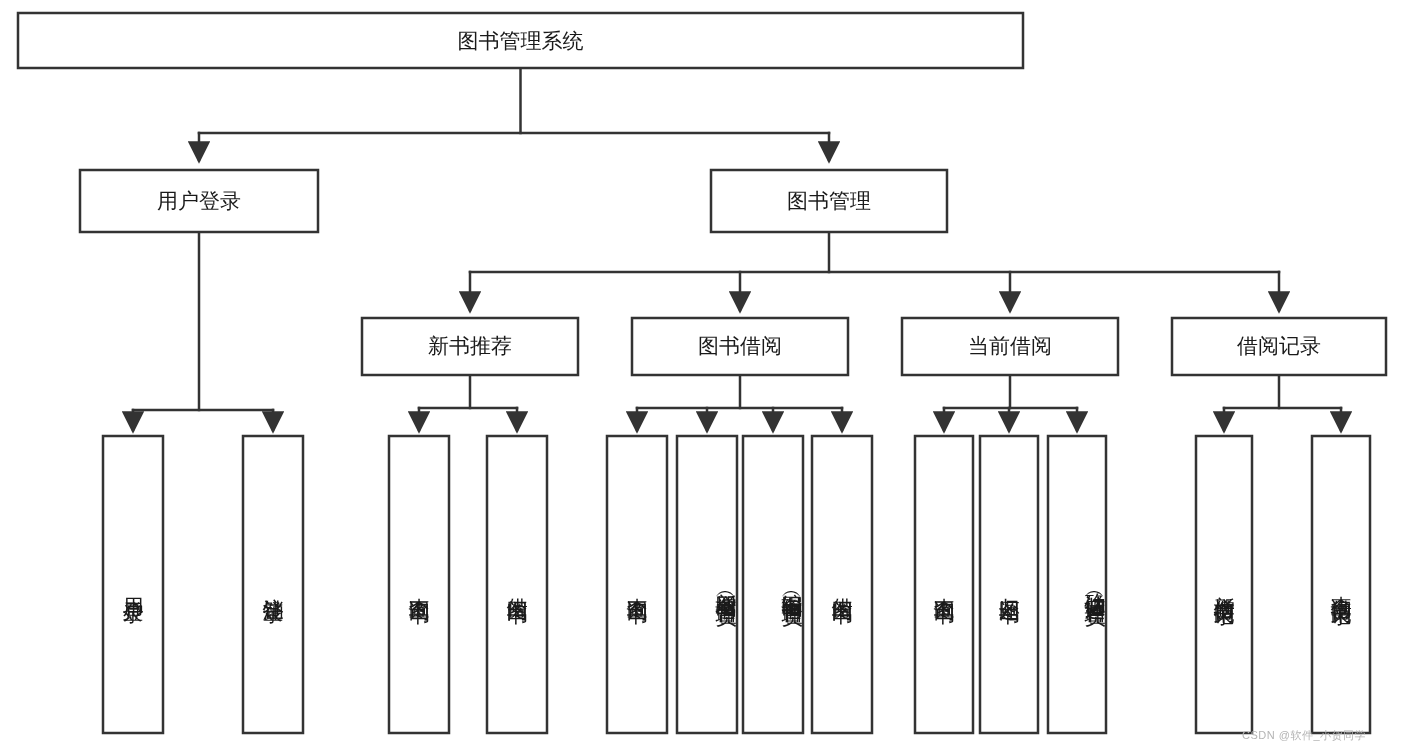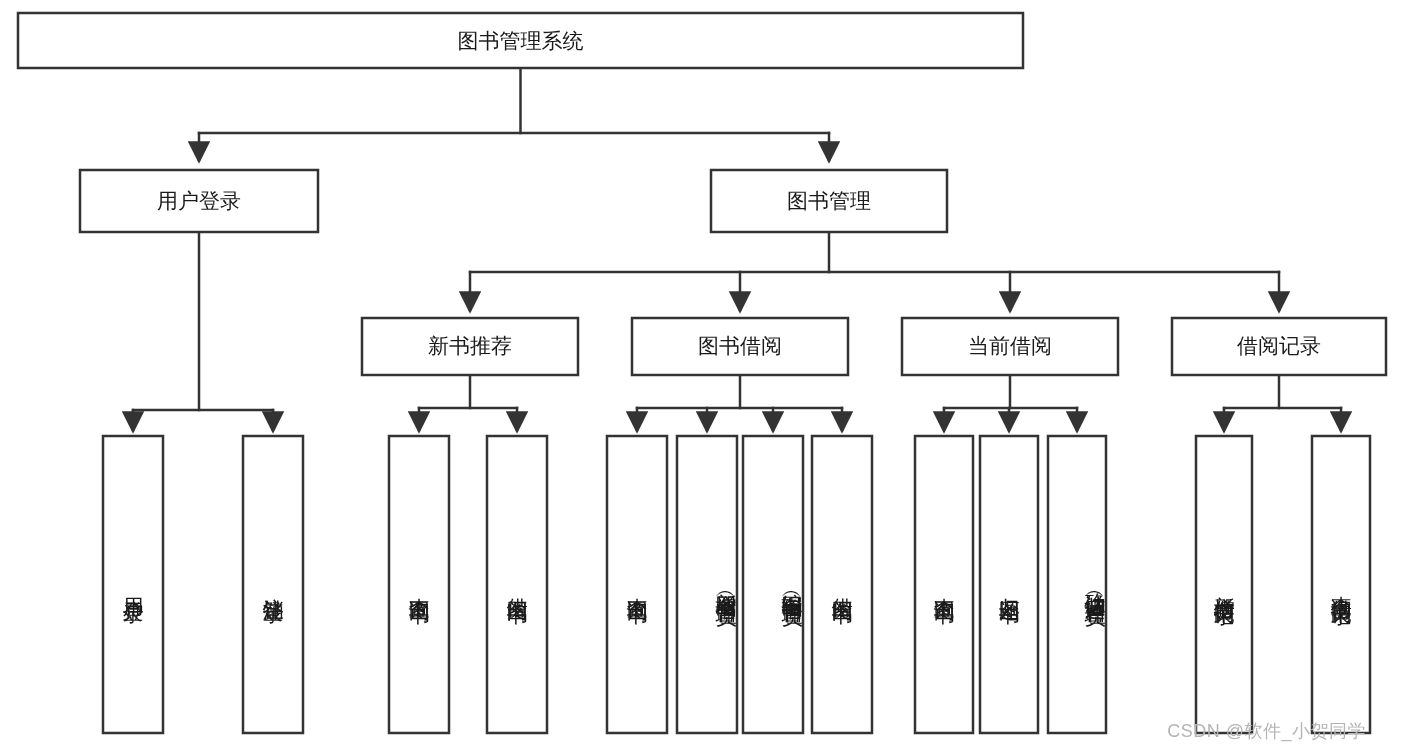--- a/index.html
+++ b/index.html
@@ -61,21 +61,21 @@
     align-items: center;
     justify-content: center;
     white-space: nowrap;
     pointer-events: none;
   }
   .watermark {
     position: absolute;
     right: 8px;
     bottom: 4px;
     font-family: "Liberation Sans", "DejaVu Sans", sans-serif;
-    font-size: 18px;
+    font-size: 11px;
     color: #b4b4b4;
     letter-spacing: 0.5px;
     white-space: nowrap;
   }
 </style>
 </head>
 <body>
 
 <div id="diagram-root">
 

